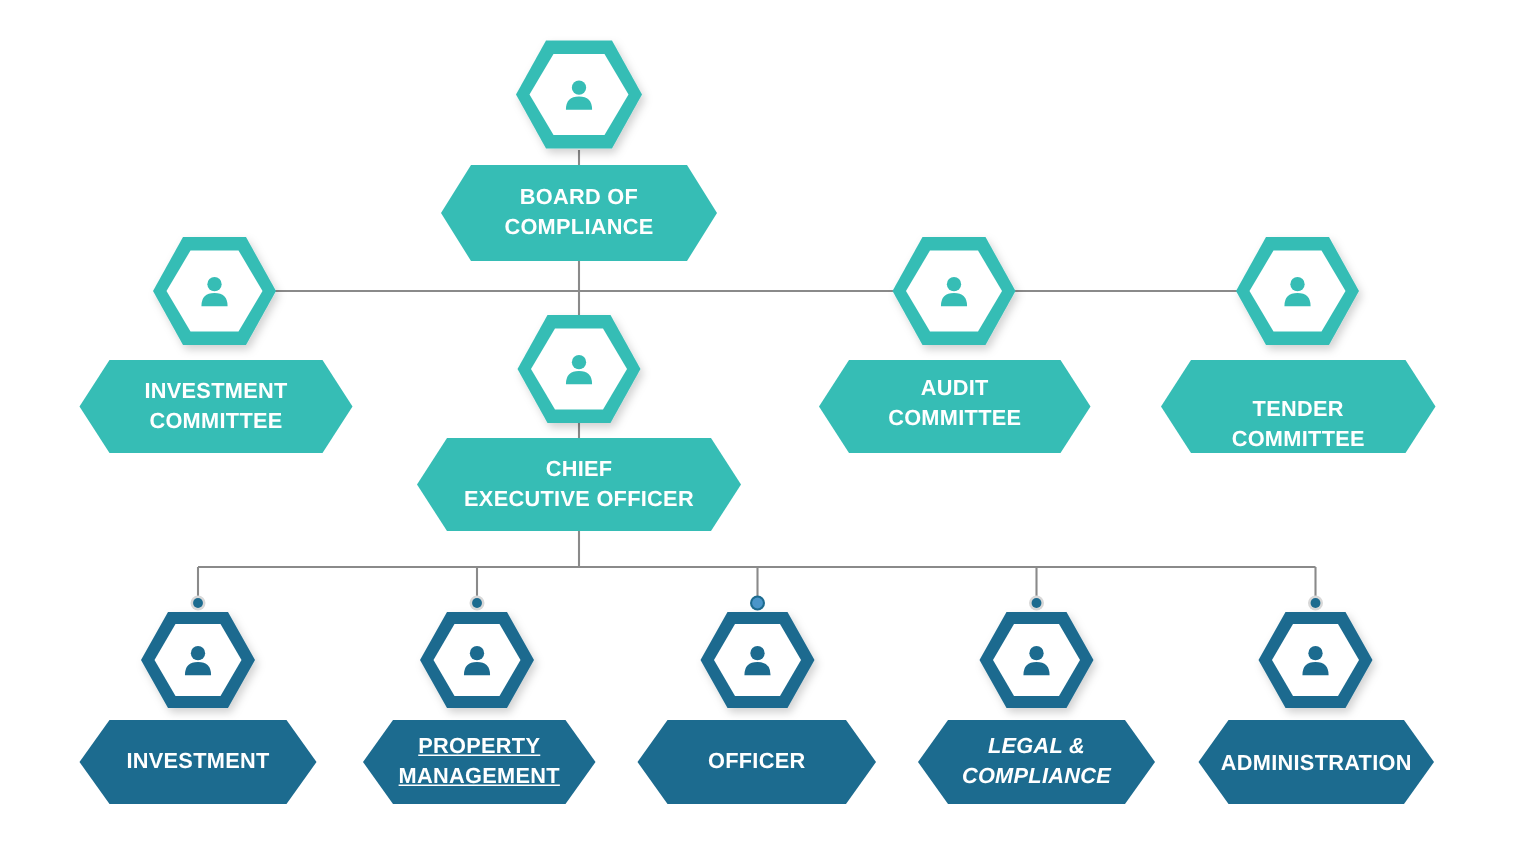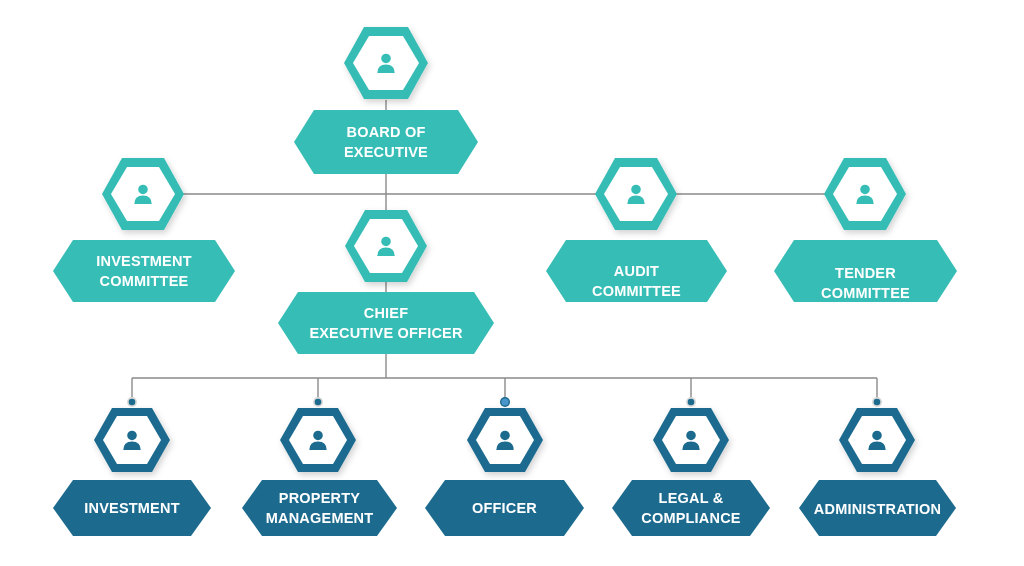--- a/index.html
+++ b/index.html
@@ -137,29 +137,29 @@
   <polygon points="794,240 937,240 957,271 937,302 794,302 774,271" fill="#36BDB5"></polygon>
 
   <polygon points="73,480 191,480 211,508 191,536 73,536 53,508" fill="#1C6B8F"></polygon>
   <polygon points="262,480 377,480 397,508 377,536 262,536 242,508" fill="#1C6B8F"></polygon>
   <polygon points="445,480 564,480 584,508 564,536 445,536 425,508" fill="#1C6B8F"></polygon>
   <polygon points="632,480 750,480 770,508 750,536 632,536 612,508" fill="#1C6B8F"></polygon>
   <polygon points="819,480 936,480 956,508 936,536 819,536 799,508" fill="#1C6B8F"></polygon>
 </svg>
 
 <div class="label" style="left:294px;top:110px;width:184px;height:64px;">BOARD OF
-EXECUTIVE</div>
+COMPLIANCE</div>
 <div class="label" style="left:53px;top:240px;width:182px;height:62px;">INVESTMENT
 COMMITTEE</div>
 <div class="label" style="left:278px;top:292px;width:216px;height:62px;">CHIEF
 EXECUTIVE OFFICER</div>
-<div class="label" style="left:546px;top:256px;width:181px;height:50px;">AUDIT
+<div class="label" style="left:546px;top:244px;width:181px;height:50px;">AUDIT
 COMMITTEE</div>
 <div class="label" style="left:774px;top:252px;width:183px;height:62px;">TENDER
 COMMITTEE</div>
 
 <div class="label" style="left:53px;top:480px;width:158px;height:56px;">INVESTMENT</div>
-<div class="label" style="left:242px;top:480px;width:155px;height:56px;">PROPERTY
+<div class="label" style="left:242px;top:480px;width:155px;height:56px;text-decoration:underline;">PROPERTY
 MANAGEMENT</div>
 <div class="label" style="left:425px;top:480px;width:159px;height:56px;">OFFICER</div>
-<div class="label" style="left:612px;top:480px;width:158px;height:56px;">LEGAL &amp;
+<div class="label" style="left:612px;top:480px;width:158px;height:56px;font-style:italic;">LEGAL &amp;
 COMPLIANCE</div>
 <div class="label" style="left:799px;top:480px;width:157px;height:58px;">ADMINISTRATION</div>
 
 </body></html>

